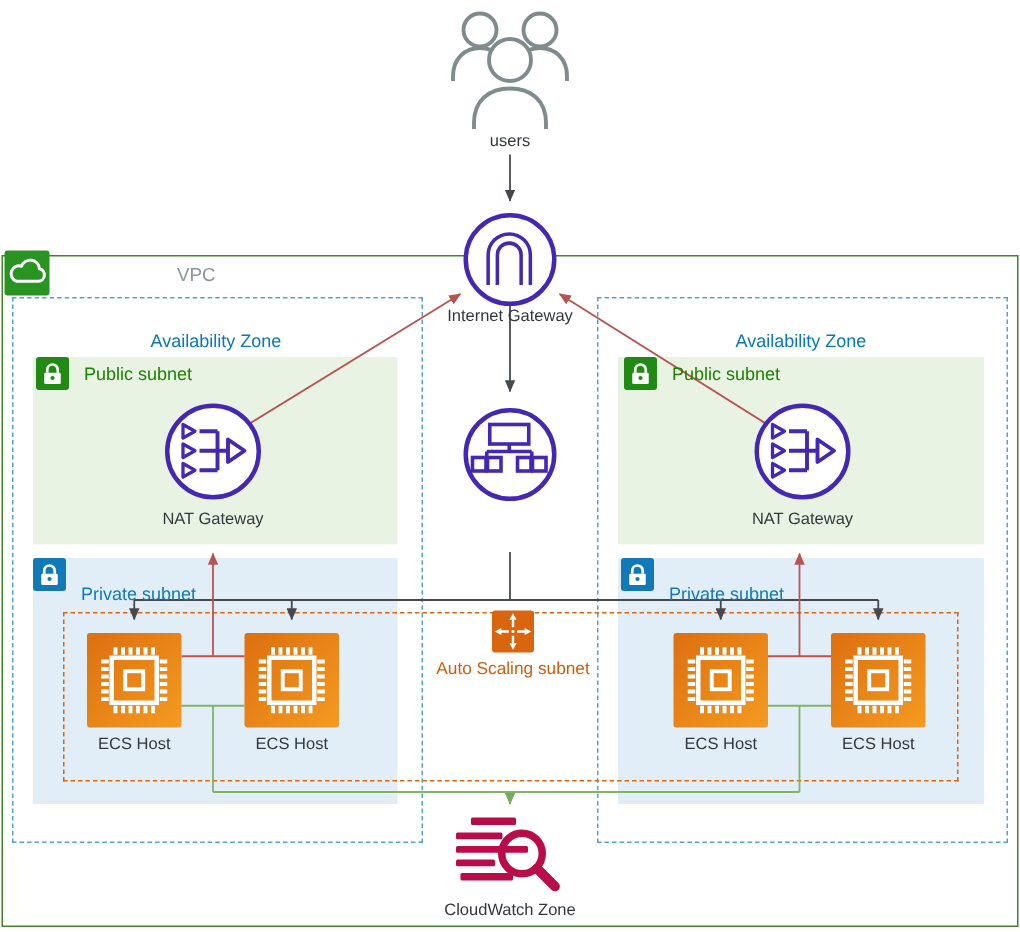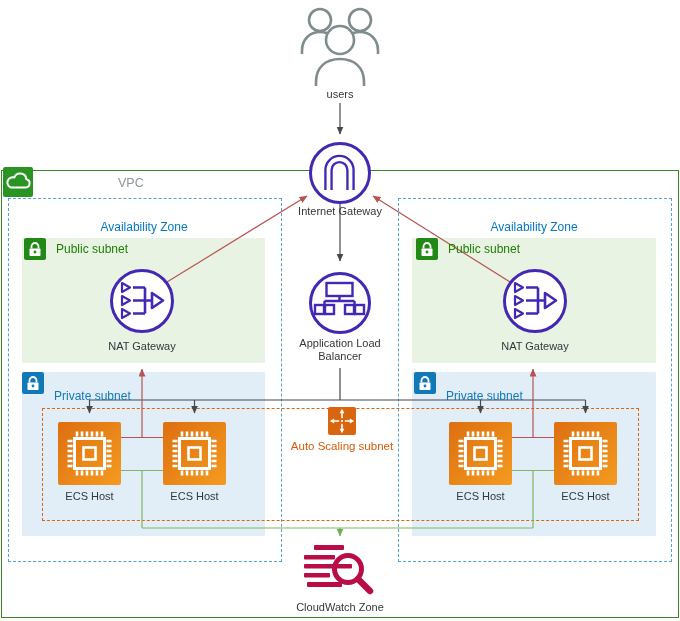--- a/index.html
+++ b/index.html
@@ -156,21 +156,20 @@
   <div class="abs circle-node" style="left:309px;top:272px;width:62px;height:62px;">
     <svg width="55" height="55" viewBox="0 0 55 55" fill="none" stroke="#4428b4" stroke-width="2.4">
       <rect x="14.5" y="8" width="26" height="13"></rect>
       <path d="M27.5,21 V26 M12.5,26 H42.5 M12.5,26 V30 M42.5,26 V30"></path>
       <rect x="3" y="30" width="9" height="9"></rect>
       <rect x="13" y="30" width="9" height="9"></rect>
       <rect x="33" y="30" width="9" height="9"></rect>
       <rect x="43" y="30" width="9" height="9"></rect>
     </svg>
   </div>
-  <div class="lbl wrap" style="left:340px;top:337px;">Application Load Balancer</div>
 
   <div class="abs circle-node" style="left:110px;top:269px;width:64px;height:64px;">
     <svg width="57" height="57" viewBox="0 0 57 57" fill="none" stroke="#4428b4" stroke-linejoin="round">
       <path d="M9,11 L17,15.5 L9,20 z M9,24 L17,28.5 L9,33 z M9,37 L17,41.5 L9,46 z" stroke-width="2.2"></path>
       <path d="M20,15.5 H32 M20,41.5 H32 M32,15.5 V41.5 M20,28.5 H39" stroke-width="2.6"></path>
       <path d="M39,21 L50,28.5 L39,36 z" stroke-width="2.6"></path>
     </svg>
   </div>
   <div class="lbl" style="left:142px;top:340px;">NAT Gateway</div>
 

